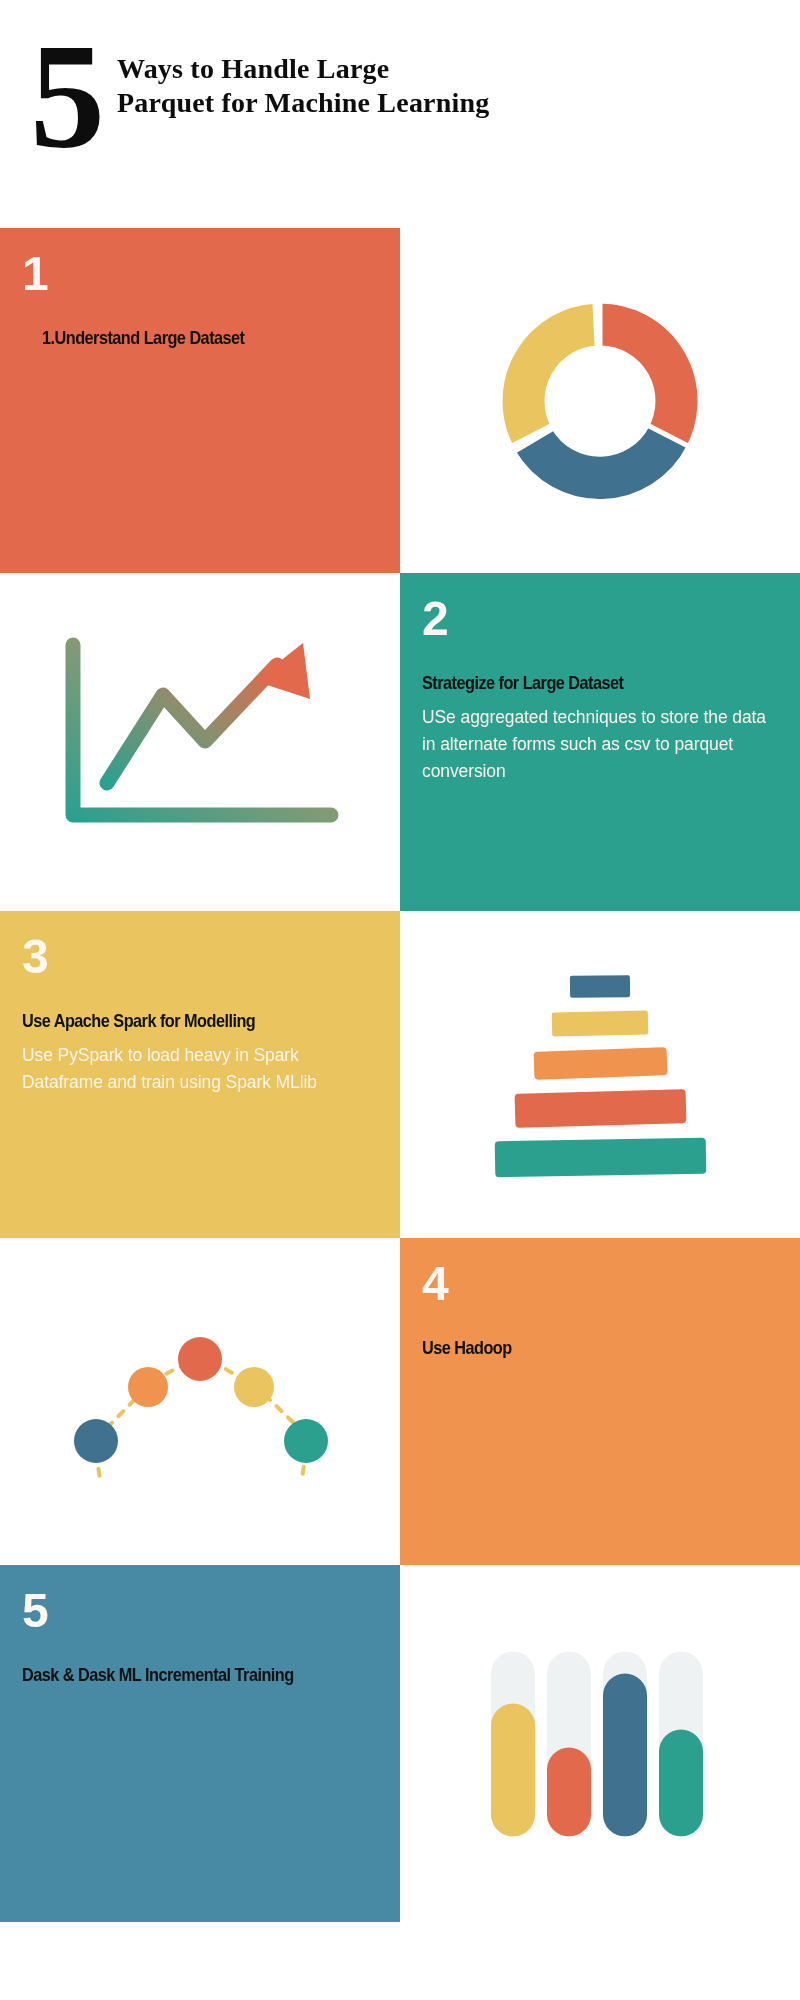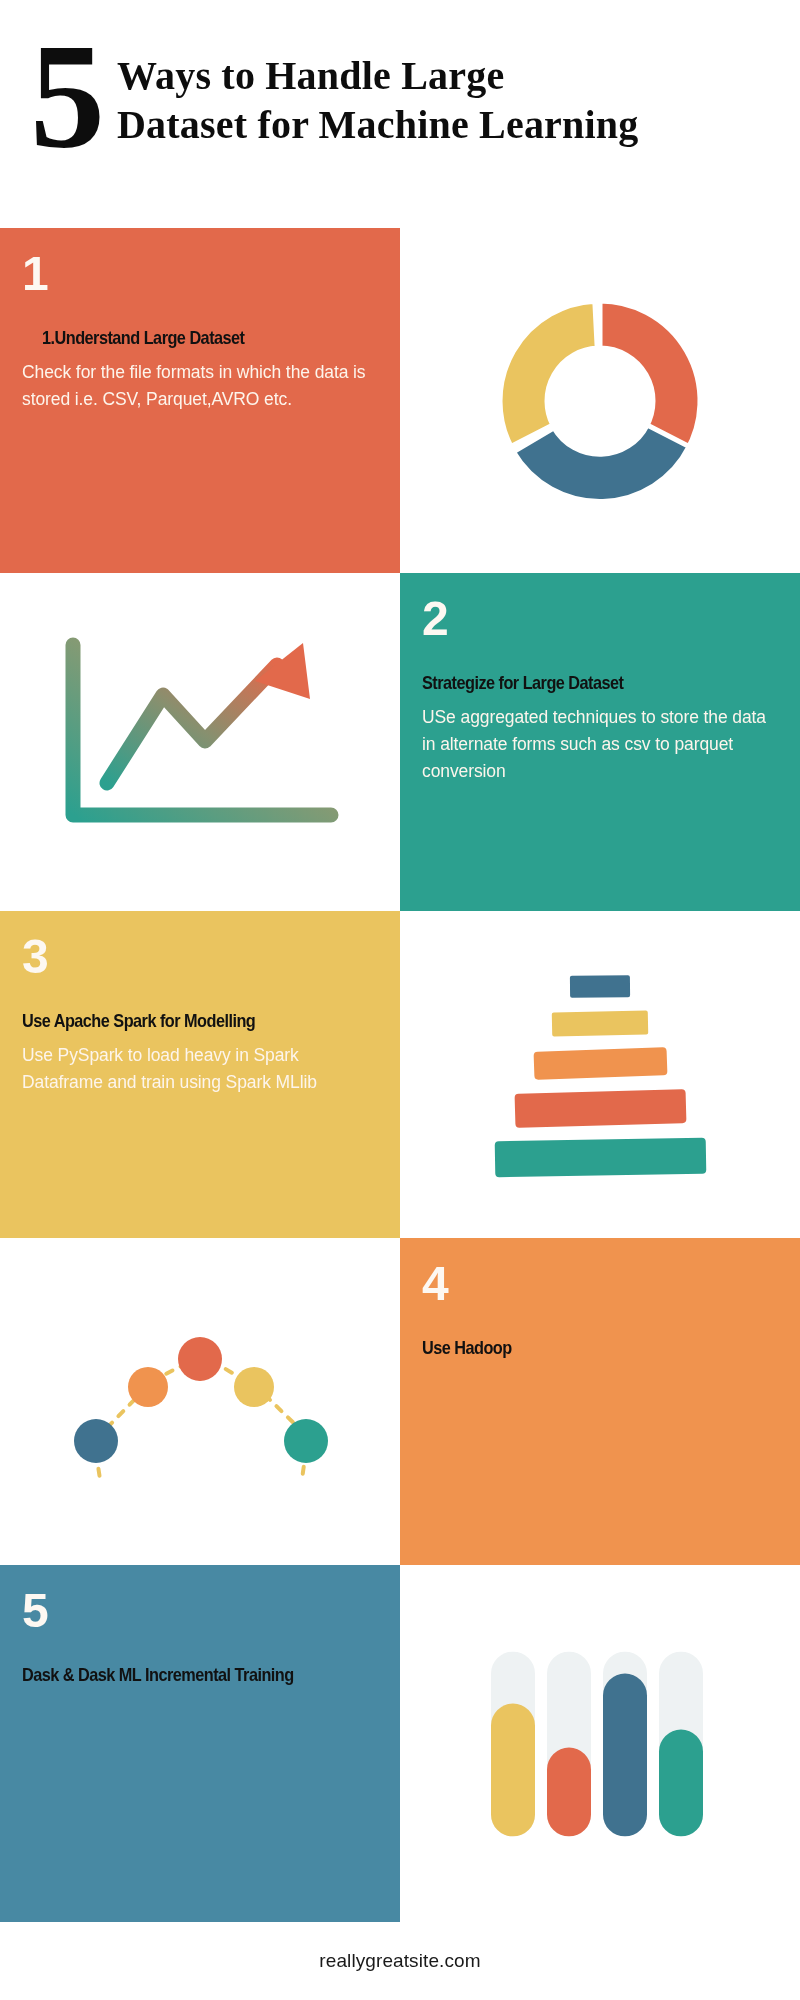--- a/index.html
+++ b/index.html
@@ -37,21 +37,21 @@
     letter-spacing: -4px;
     margin-top: 4px;
   }
   .title-block {
     margin-left: 16px;
     padding-top: 24px;
   }
   .title-line {
     font-family: "Liberation Serif", serif;
     font-weight: bold;
-    font-size: 40px;
+    font-size: 28px;
     line-height: 1.22;
     color: #0d0d0d;
     letter-spacing: 0.2px;
     white-space: nowrap;
   }
 
   
   .row {
     position: absolute;
     left: 0;
@@ -174,30 +174,29 @@
 </style>
 </head>
 <body>
 
 <div class="page">
 
   <div class="header">
     <div class="big-five">5</div>
     <div class="title-block">
       <div class="title-line">Ways to Handle Large</div>
-      <div class="title-line">Dataset for Machine Learning</div>
+      <div class="title-line">Parquet for Machine Learning</div>
     </div>
   </div>
 
   <div class="row row-1">
     <div class="cell bg-coral">
       <div class="panel">
         <div class="step-num">1</div>
         <div class="panel-heading indent">1.Understand Large Dataset</div>
-        <div class="panel-body">Check for the file formats in which the data is stored i.e. CSV, Parquet,AVRO etc.</div>
       </div>
     </div>
     <div class="cell white">
       <div class="donut-wrap">
         <svg viewBox="0 0 216 216" width="216" height="216">
           <g transform="translate(108,108)">
             <path d="M 0,-100 A 100,100 0 0 1 86.6,50 L 45.9,26.5 A 53,53 0 0 0 0,-53 Z" fill="#e2694b" stroke="#ffffff" stroke-width="5" stroke-linejoin="round"></path>
             <path d="M 89.1,45.4 A 100,100 0 0 1 -86.6,50.8 L -46.0,26.9 A 53,53 0 0 0 47.2,24.1 Z" fill="#40728f" stroke="#ffffff" stroke-width="5" stroke-linejoin="round"></path>
             <path d="M -89.1,45.4 A 100,100 0 0 1 -5.2,-99.8 L -2.8,-52.9 A 53,53 0 0 0 -47.2,24.1 Z" fill="#eac45f" stroke="#ffffff" stroke-width="5" stroke-linejoin="round"></path>
           </g>
@@ -307,17 +306,14 @@
           </g>
           <rect x="6" y="52" width="44" height="133" rx="22" fill="#eac45f"></rect>
           <rect x="62" y="96" width="44" height="89" rx="22" fill="#e2694b"></rect>
           <rect x="118" y="22" width="44" height="163" rx="22" fill="#40728f"></rect>
           <rect x="174" y="78" width="44" height="107" rx="22" fill="#2ca08f"></rect>
         </svg>
       </div>
     </div>
   </div>
 
-  <div class="footer">
-    <div class="footer-text">reallygreatsite.com</div>
-  </div>
 
 </div>
 
 </body></html>

